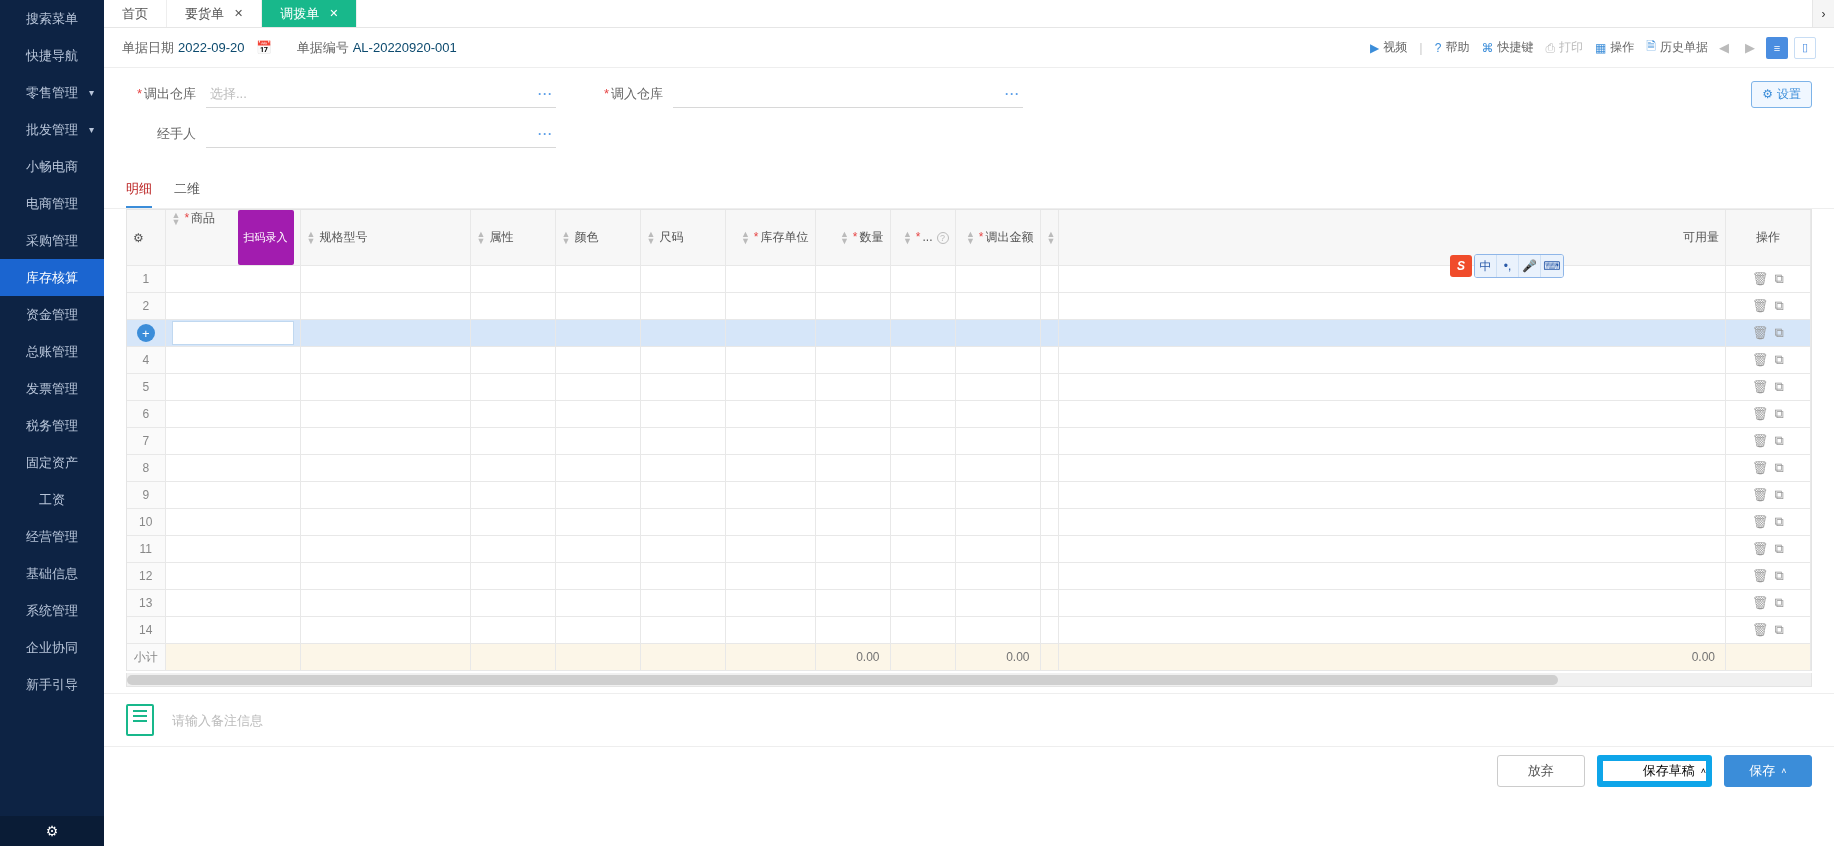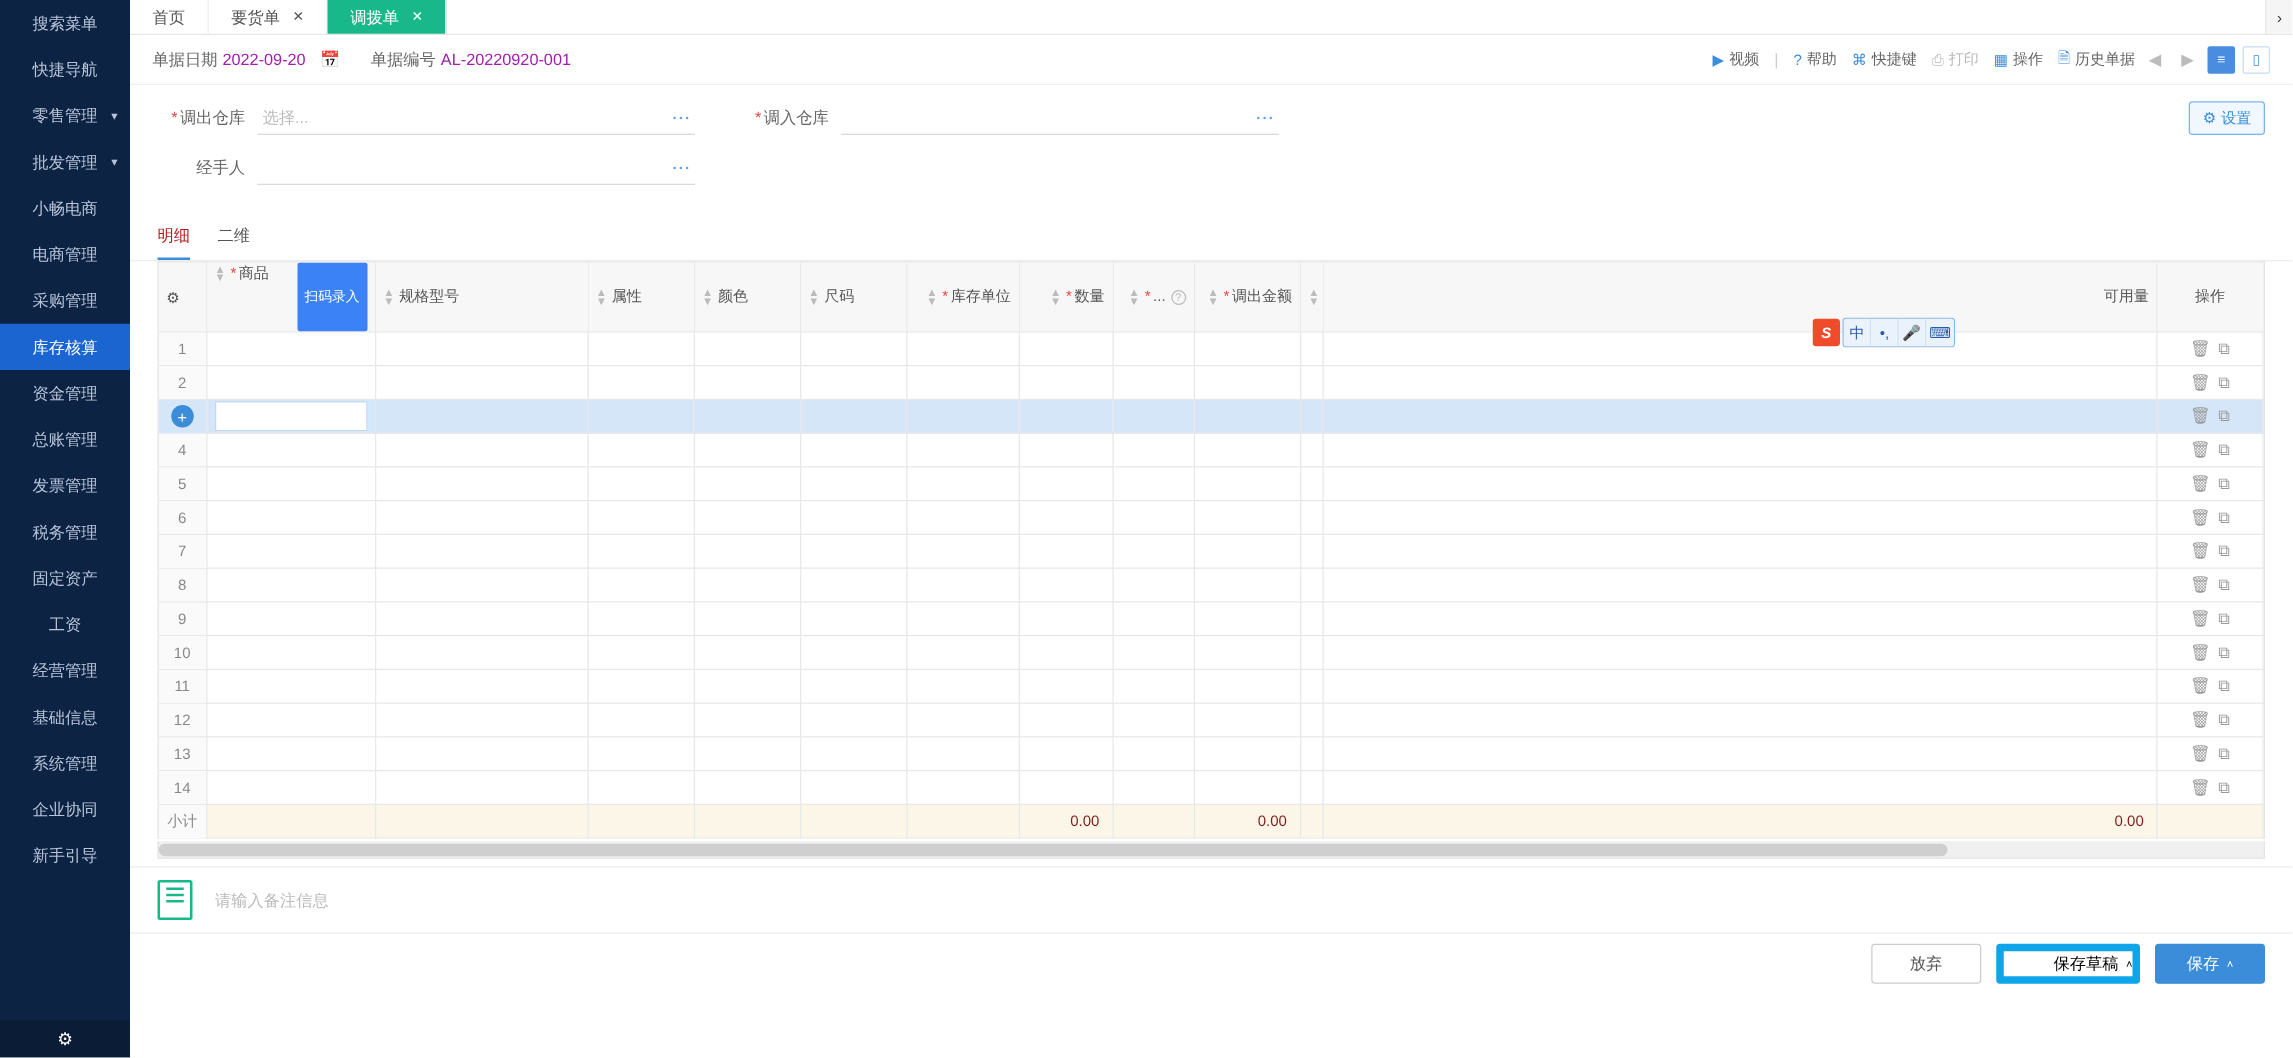--- a/index.html
+++ b/index.html
@@ -21,21 +21,21 @@
 
 .tabs { height: 28px; display: flex; align-items: stretch; border-bottom: 1px solid #e6e6e6; background: #fff; position: relative; }
 .tab { padding: 0 18px; display: flex; align-items: center; gap: 6px; cursor: pointer; border-right: 1px solid #eee; font-size: 13px; color: #555; }
 .tab.active { background: #18b88b; color: #fff; }
 .tab .close { font-size: 11px; cursor: pointer; margin-left: 4px; }
 .tabs-right { position: absolute; right: 0; top: 0; bottom: 0; width: 22px; display:flex; align-items:center; justify-content:center; background:#f5f5f5; border-left:1px solid #e6e6e6; cursor:pointer; }
 
 
 .infobar { height: 40px; border-bottom: 1px solid #eee; display: flex; align-items: center; padding: 0 18px; font-size: 13px; }
 .infobar .lbl { color: #666; margin-right: 4px; }
-.infobar .val { color: #a21caf; margin-right: 12px; }
+.infobar .val { color: #0c4a6e; margin-right: 12px; }
 .infobar .cal { color: #5c9fe8; margin-right: 24px; cursor: pointer; }
 .infobar .spacer { flex: 1; }
 .tool { display: inline-flex; align-items: center; gap: 4px; margin-left: 12px; color: #666; cursor: pointer; font-size: 12px; }
 .tool .ico { color: #3b8dd9; font-size: 12px; }
 .divider { color: #ccc; margin-left: 12px; }
 .nav-arrow { width: 20px; height: 20px; display:inline-flex; align-items:center; justify-content:center; color:#bbb; cursor:pointer; margin-left: 6px; }
 .toggle-btn { width: 22px; height: 22px; display:inline-flex; align-items:center; justify-content:center; background:#4a8de0; color:#fff; border-radius:2px; margin-left:6px; cursor:pointer; font-size:11px; }
 .toggle-btn.light { background:#fff; color:#4a8de0; border:1px solid #c8ddf4; }
 
 
@@ -60,27 +60,27 @@
 .table-scroll { overflow-x: auto; border: 1px solid #e4e4e4; border-bottom: none; }
 table.grid { border-collapse: collapse; width: 100%; table-layout: fixed; }
 table.grid th, table.grid td { border-bottom: 1px solid #e8e8e8; border-right: 1px solid #e8e8e8; height: 27px; padding: 0 6px; font-size: 12px; text-align: left; }
 table.grid th { background: #f7f7f7; color: #555; font-weight: normal; position: relative; }
 table.grid th .req { color: #e64545; margin-right: 2px; }
 table.grid th .sort { color: #bbb; font-size: 9px; margin-right: 4px; display:inline-block; line-height: 7px; vertical-align: middle; }
 table.grid th .info { color: #bbb; margin-left: 4px; border:1px solid #bbb; border-radius:50%; width:12px; height:12px; display:inline-flex; align-items:center; justify-content:center; font-size:9px; }
 table.grid .rownum { text-align: center; color: #888; background: #fafafa; position: relative; }
 table.grid .ops { text-align: center; }
 .ops .ico-btn { color: #999; font-size: 13px; cursor: pointer; margin: 0 3px; }
-.scan-btn { background: #3b82f6; color: #fff; border-radius: 2px; padding: 20px 6px; font-size: 11px; cursor: pointer; float: right; }
+.scan-btn { background: #a21caf; color: #fff; border-radius: 2px; padding: 20px 6px; font-size: 11px; cursor: pointer; float: right; }
 .cog-cell { text-align: center; color: #888; cursor: pointer; }
 .row-input { width: 100%; height: 24px; border: 1px solid #c0d8f0; outline: none; padding: 0 4px; }
 tr.active-row td { background: #d6e6f9; }
 tr.active-row .rownum { background: #d6e6f9; }
 .add-btn { background: #3b8dd9; color: #fff; width: 18px; height: 18px; border-radius: 50%; display: inline-flex; align-items: center; justify-content: center; font-size: 13px; cursor: pointer; }
-tr.subtotal td { background: #fcf6e8; color: #7f1d1d; }
+tr.subtotal td { background: #fcf6e8; color: #737373; }
 tr.subtotal .num { text-align: right; font-weight: 500; padding-right: 10px; }
 
 
 .hscroll { height: 14px; background: #f0f0f0; border: 1px solid #e4e4e4; border-top: none; position: relative; margin: 0 22px; }
 .hscroll .thumb { position: absolute; left: 0; top: 2px; height: 10px; width: 85%; background: #cfcfcf; border-radius: 5px; }
 
 
 .remarks { display: flex; align-items: center; padding: 10px 22px; border-top: 1px solid #eee; margin-top: 6px; }
 .remarks .ricon { width: 28px; height: 32px; border: 2px solid #18b88b; color: #18b88b; margin-right: 18px; display:flex; align-items:center; justify-content:center; font-size:14px; border-radius:2px; position:relative; }
 .remarks .ricon::before { content:""; position:absolute; top:4px; left:5px; right:5px; height:2px; background:#18b88b; box-shadow: 0 5px 0 #18b88b, 0 10px 0 #18b88b; }

